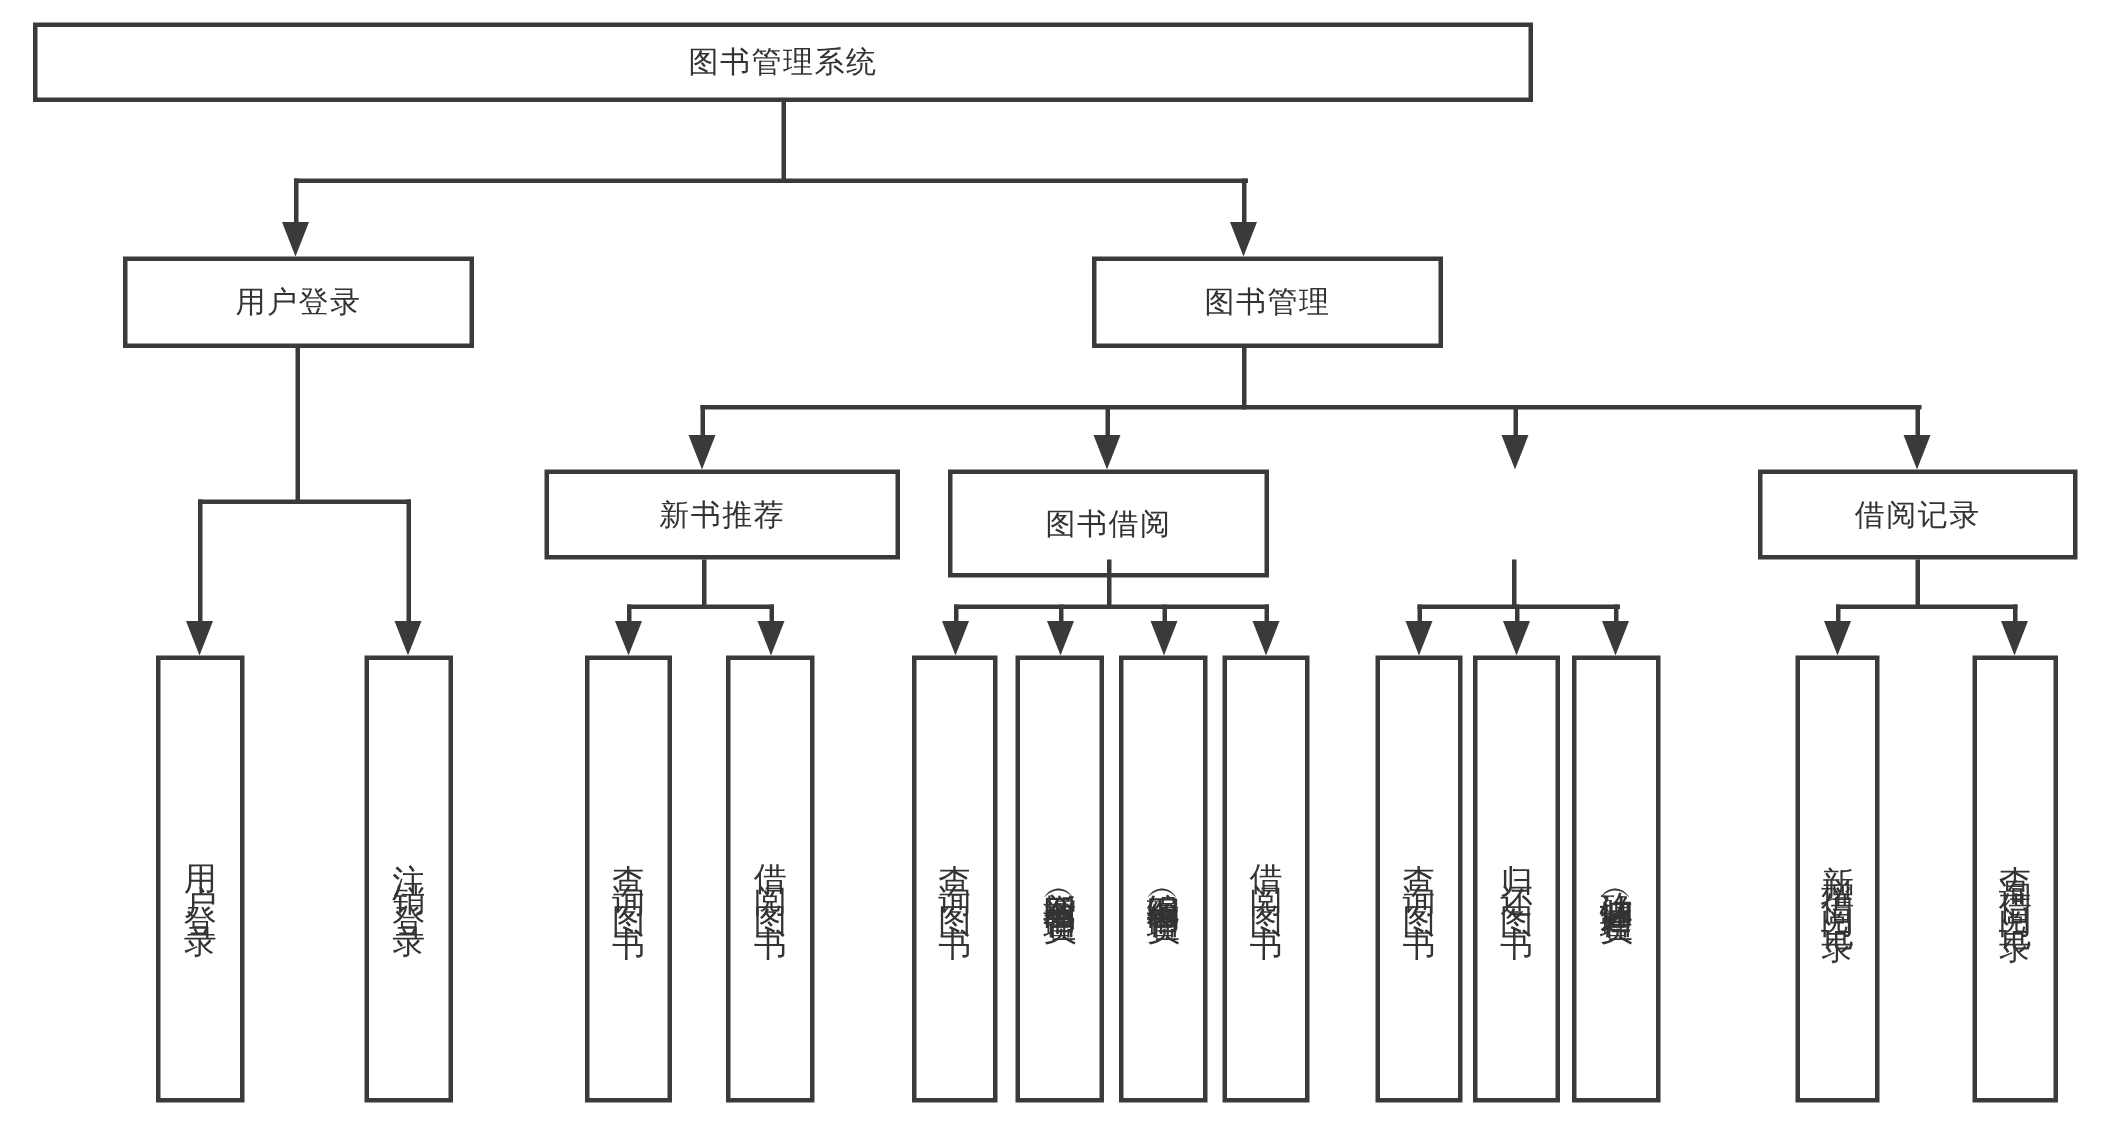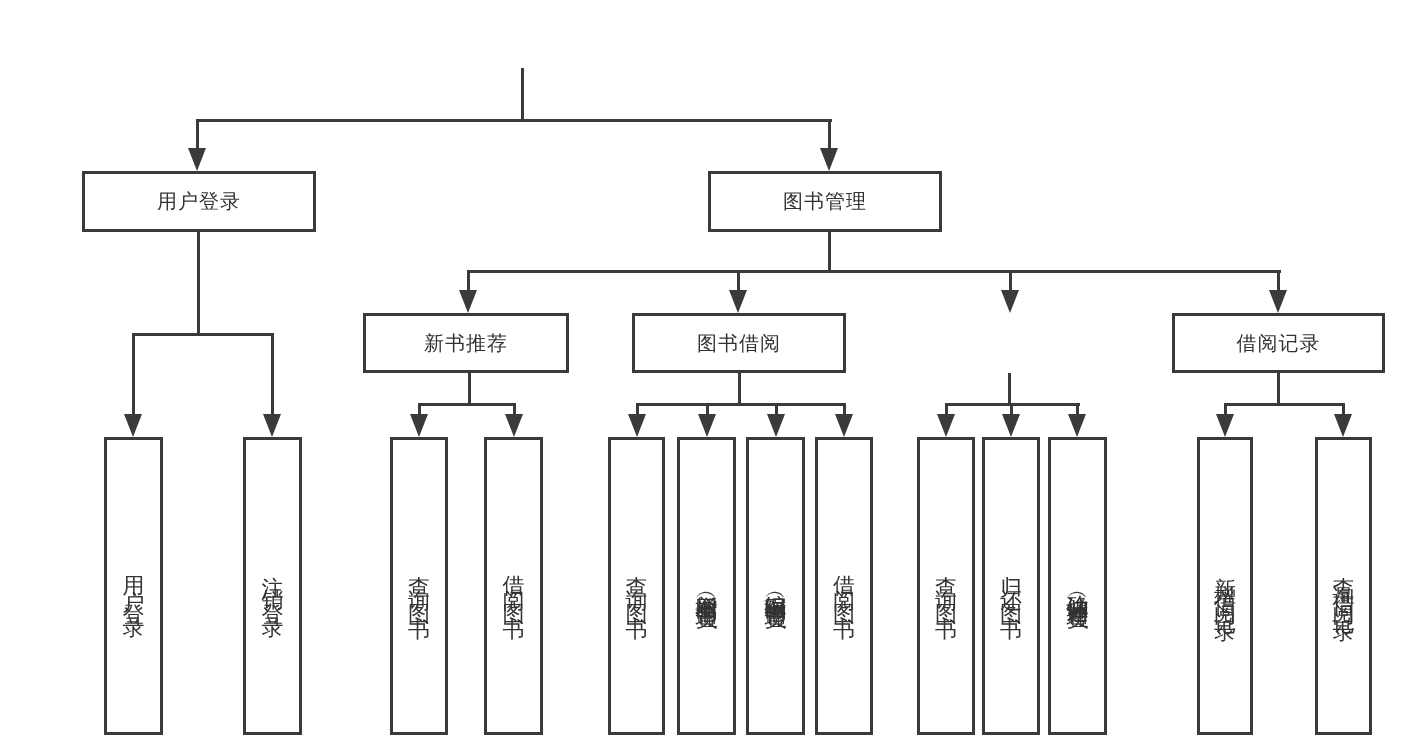--- a/index.html
+++ b/index.html
@@ -63,32 +63,35 @@
     color: var(--wm);
     text-shadow: 1px 1px 0 #ffffff;
     white-space: nowrap;
   }
 </style>
 </head>
 <body>
 
 <div class="canvas">
 
+  <div class="node node-h" style="left:22px;top:15px;width:1000px;height:53px">
+    <span class="hlabel">图书管理系统</span>
+  </div>
 
   <div class="line v" style="left:521px;top:68px;height:52px"></div>
   <div class="line h" style="left:196px;top:119px;width:636px"></div>
   <div class="line v" style="left:196px;top:119px;height:32px"></div>
   <div class="arrow" style="left:188px;top:148px"></div>
   <div class="line v" style="left:828px;top:119px;height:32px"></div>
   <div class="arrow" style="left:820px;top:148px"></div>
 
   <div class="node node-h" style="left:82px;top:171px;width:234px;height:61px">
     <span class="hlabel">用户登录</span>
   </div>
-  <div class="node node-h" style="left:708px;top:171px;width:234px;height:61px">
+  <div class="node node-h" style="left:728px;top:171px;width:234px;height:61px">
     <span class="hlabel">图书管理</span>
   </div>
 
   <div class="line v" style="left:197px;top:232px;height:104px"></div>
   <div class="line h" style="left:132px;top:333px;width:142px"></div>
   <div class="line v" style="left:132px;top:333px;height:84px"></div>
   <div class="arrow" style="left:124px;top:414px"></div>
   <div class="line v" style="left:271px;top:333px;height:84px"></div>
   <div class="arrow" style="left:263px;top:414px"></div>
 
@@ -96,24 +99,24 @@
   <div class="line h" style="left:467px;top:270px;width:814px"></div>
   <div class="line v" style="left:467px;top:270px;height:24px"></div>
   <div class="arrow" style="left:459px;top:290px"></div>
   <div class="line v" style="left:737px;top:270px;height:24px"></div>
   <div class="arrow" style="left:729px;top:290px"></div>
   <div class="line v" style="left:1009px;top:270px;height:24px"></div>
   <div class="arrow" style="left:1001px;top:290px"></div>
   <div class="line v" style="left:1277px;top:270px;height:24px"></div>
   <div class="arrow" style="left:1269px;top:290px"></div>
 
-  <div class="node node-h" style="left:363px;top:313px;width:206px;height:60px">
+  <div class="node node-h" style="left:363px;top:313px;width:237px;height:60px">
     <span class="hlabel">新书推荐</span>
   </div>
-  <div class="node node-h" style="left:632px;top:313px;width:214px;height:60px">
+  <div class="node node-h" style="left:632px;top:313px;width:214px;height:72px">
     <span class="hlabel">图书借阅</span>
   </div>
   <div class="node node-h" style="left:1172px;top:313px;width:213px;height:60px">
     <span class="hlabel">借阅记录</span>
   </div>
 
   <div class="line v" style="left:468px;top:373px;height:33px"></div>
   <div class="line h" style="left:418px;top:403px;width:98px"></div>
   <div class="line v" style="left:418px;top:403px;height:14px"></div>
   <div class="arrow" style="left:410px;top:414px"></div>

